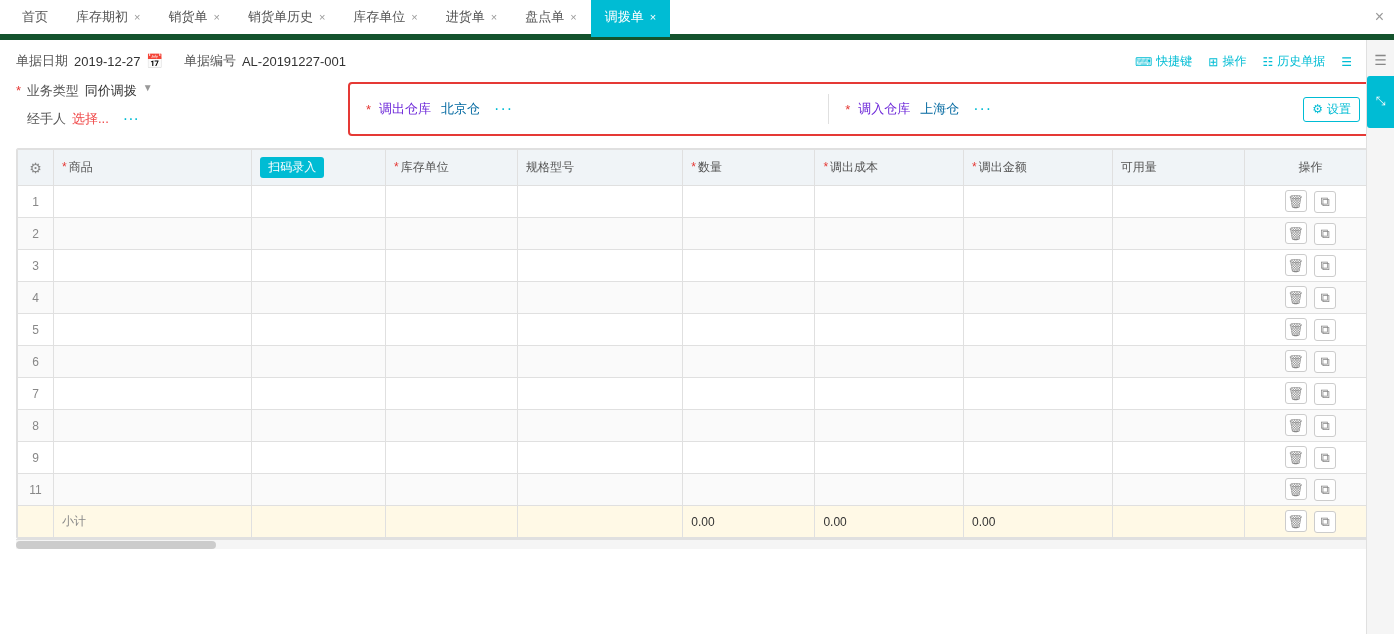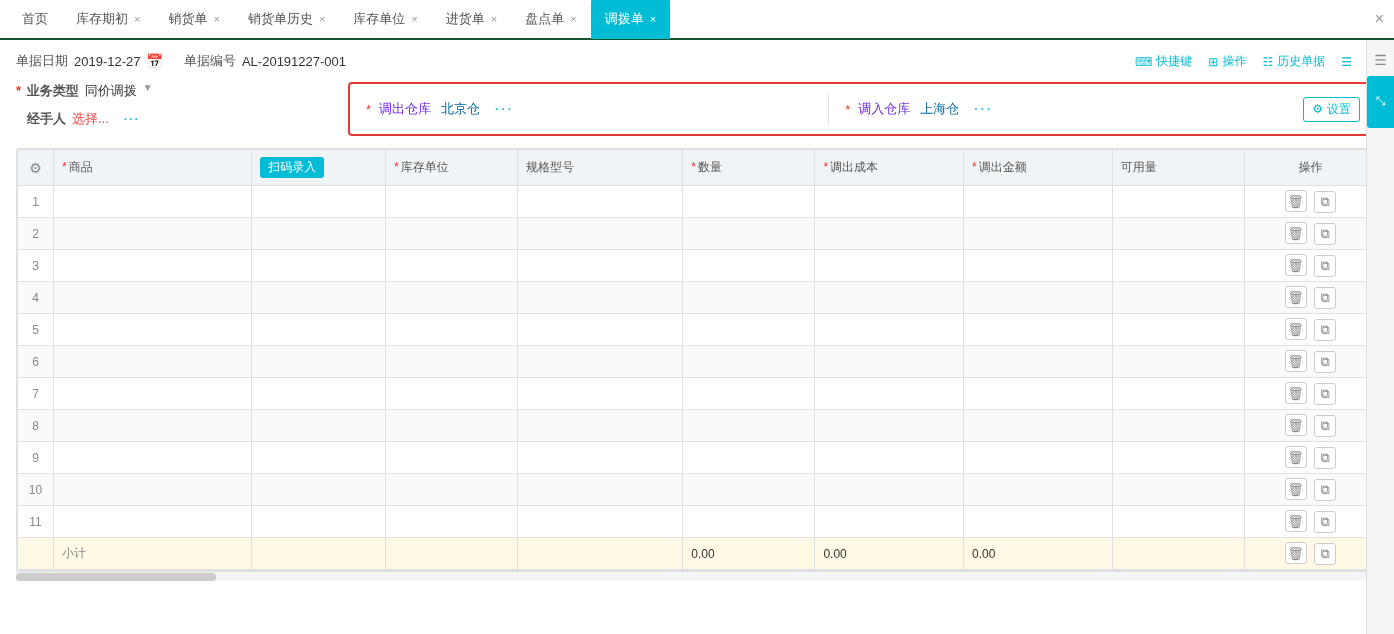--- a/index.html
+++ b/index.html
@@ -3,21 +3,21 @@
   <meta charset="utf-8">
   <style>
     * { box-sizing: border-box; margin: 0; padding: 0; }
     body { font-family: 'Microsoft YaHei', Arial, sans-serif; font-size: 13px; background: #f5f5f5; color: #333; overflow: hidden; }
 
     
     .tab-bar {
       display: flex;
       align-items: center;
       background: #fff;
-      border-bottom: 2px solid #14532d;
+      border-bottom: 6px solid #14532d;
       height: 40px;
       padding: 0 8px;
       position: relative;
     }
     .tab-item {
       display: flex;
       align-items: center;
       padding: 0 14px;
       height: 40px;
       cursor: pointer;
@@ -151,21 +151,21 @@
       cursor: pointer;
       font-size: 12px;
       margin-left: 12px;
     }
 
     .form-field {
       display: flex;
       align-items: center;
       gap: 6px;
     }
-    .form-field-label { color: #555; font-size: 13px; min-width: 50px; text-align: right; font-weight: bold; }
+    .form-field-label { color: #555; font-size: 13px; min-width: 50px; text-align: right; }
     .form-field-select {
       display: flex;
       align-items: flex-start;
       gap: 6px;
       border: none;
       cursor: pointer;
       color: #333;
       font-size: 13px;
     }
     .form-field-select .arrow { color: #999; font-size: 10px; }
@@ -582,35 +582,20 @@
       <td class="col-qty"></td>
       <td class="col-cost"></td>
       <td class="col-amount"></td>
       <td class="col-avail"></td>
       <td class="col-op">
         <span class="op-btn">🗑</span>
         <span class="op-btn">⧉</span>
       </td>
     </tr>
           <tr>
-      <td class="row-num">10</td>
-      <td class="col-goods"></td>
-      <td></td>
-      <td class="col-unit"></td>
-      <td class="col-spec"></td>
-      <td class="col-qty"></td>
-      <td class="col-cost"></td>
-      <td class="col-amount"></td>
-      <td class="col-avail"></td>
-      <td class="col-op">
-        <span class="op-btn">🗑</span>
-        <span class="op-btn">⧉</span>
-      </td>
-    </tr>
-          <tr>
       <td class="row-num">11</td>
       <td class="col-goods"></td>
       <td></td>
       <td class="col-unit"></td>
       <td class="col-spec"></td>
       <td class="col-qty"></td>
       <td class="col-cost"></td>
       <td class="col-amount"></td>
       <td class="col-avail"></td>
       <td class="col-op">

